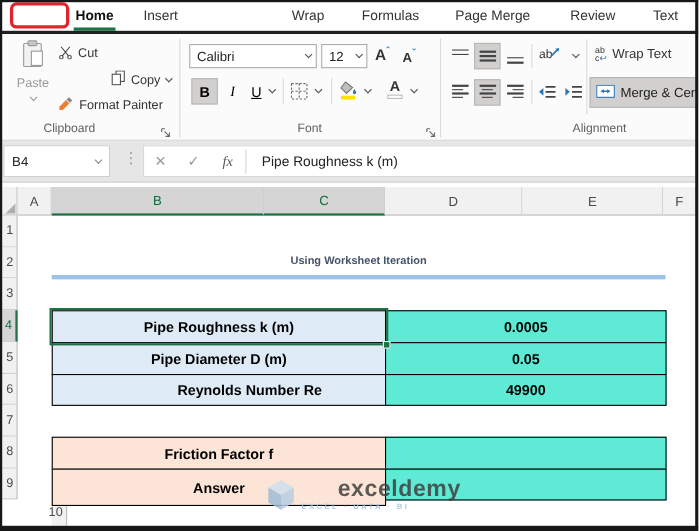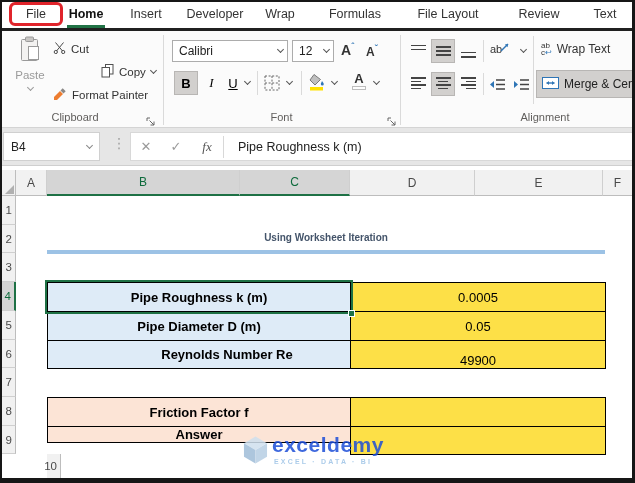--- a/index.html
+++ b/index.html
@@ -39,57 +39,51 @@
   .colhdr { position:absolute; top:170px; height:26px; background:#F1F1F1; border-right:1px solid #CFCFCF;
             border-bottom:1px solid #BDBDBD; display:flex; align-items:center; justify-content:center;
             font-size:12px; color:#4a4a4a; }
   .colhdr.sel { background:#D5D5D5; color:#0E6B3C; border-bottom:2px solid #1E7145; }
   .rowhdr { position:absolute; left:2px; width:14px; background:#F1F1F1; border-bottom:1px solid #CFCFCF;
             border-right:1px solid #BDBDBD; display:flex; align-items:center; justify-content:flex-end;
             padding-right:3px; font-size:11.5px; color:#4a4a4a; }
   .rowhdr.sel { background:#D5D5D5; color:#0E6B3C; border-right:2px solid #1E7145; }
   
   .cell { position:absolute; display:flex; align-items:center; justify-content:center;
-          font-size:13px; color:#000; border:1px solid #000; background:#fde047; }
+          font-size:13px; color:#000; border:1px solid #000; background:#5eead4;font-weight:bold; }
   .cell.lbl-blue  { background:#DEEBF7; font-weight:bold; }
   .cell.lbl-peach { background:#FCE4D6; font-weight:bold; }
   #title-cell { position:absolute; display:flex; align-items:center; justify-content:center;
                 font-weight:bold; font-size:10px; color:#44546A; border-bottom:4px solid #9CC2E5; }
   #selbox { position:absolute; border:2px solid #1E7145; z-index:20; pointer-events:none; }
   #fillhandle { position:absolute; width:7px; height:7px; background:#1E7145; border:1px solid #fff; z-index:21; }
   
   #watermark { position:absolute; z-index:30; display:flex; align-items:flex-start; gap:4px; opacity:.85; }
-  #wm-text { font-weight:bold; font-size:21px; color:#1d4ed8; line-height:20px; letter-spacing:0.5px; }
+  #wm-text { font-weight:bold; font-size:21px; color:#404040; line-height:20px; letter-spacing:0.5px;margin-left:35px; }
   #wm-tag { font-size:7px; letter-spacing:2.2px; color:#9DC3E6; font-weight:bold; margin-top:3px; margin-left:2px; }
 </style>
 </head>
 <body>
 
 <div id="app">
 
-  <div class="tab" style="left:14px;width:44px;">
-      <span>File</span>
-    </div>
   <div class="tab" style="left:124px;width:44px;">
       <span>Insert</span>
     </div>
   <div class="tab active" style="left:64px;width:44px;">
       <span>Home</span>
     </div>
-  <div class="tab" style="left:183px;width:64px;">
-      <span>Developer</span>
-    </div>
   <div class="tab" style="left:261px;width:38px;">
       <span>Wrap</span>
     </div>
   <div class="tab" style="left:325px;width:60px;">
       <span>Formulas</span>
     </div>
   <div class="tab" style="left:408px;width:80px;">
-      <span>File Layout</span>
+      <span>Page Merge</span>
     </div>
   <div class="tab" style="left:515px;width:48px;">
       <span>Review</span>
     </div>
   <div class="tab" style="left:585px;width:40px;">
       <span>Text</span>
     </div>
   <div class="tab-underline" style="left:67px;width:38px;top:25px;"></div>
   <div class="redbox" style="left:9px;top:2px;width:54px;height:24px;"></div>
   <div class="abs" style="left:0;top:28px;width:635px;height:3px;background:#202020;"></div>
@@ -133,21 +127,21 @@
     </div>
     <div class="rbtn" style="left:53px;top:56px;">
       <span>
         <svg width="14" height="14" viewBox="0 0 14 14">
             <path d="M1 10l6-6 3 3-6 6H1z" fill="#ED7D31"></path>
             <path d="M7.5 3.5l2.2-2.2 3 3-2.2 2.2z" fill="#8a8886"></path>
           </svg>
       </span>
       <span>Format Painter</span>
     </div>
-    <div class="grplabel" style="left:20px;top:80px;width:110px;">Clipboard</div>
+    <div class="grplabel" style="left:8px;top:80px;width:110px;">Clipboard</div>
     <div class="abs" style="left:146px;top:81px;">
       <svg width="9" height="9" viewBox="0 0 9 9">
           <path d="M1 1h3M1 1v3" stroke="#666" fill="none"></path>
           <path d="M3.5 3.5L8 8M8 4.5V8H4.5" stroke="#666" fill="none"></path>
         </svg>
     </div>
 
     <div class="combo" style="left:172px;top:9px;width:116px;height:22px;">
       <span>Calibri</span>
         <span class="chev"></span>
@@ -365,34 +359,34 @@
     </div>
   <div class="cell lbl-blue" style="left:47px;top:311px;width:304px;height:30px;">
       <span>Pipe Diameter D (m)</span>
     </div>
   <div class="cell" style="left:350px;top:311px;width:256px;height:30px;">
       <span>0.05</span>
     </div>
   <div class="cell lbl-blue" style="left:47px;top:340px;width:360px;height:29px;">
       <span>Reynolds Number Re</span>
     </div>
-  <div class="cell" style="left:350px;top:340px;width:256px;height:29px;align-items:flex-end;">
+  <div class="cell" style="left:350px;top:340px;width:256px;height:29px;">
       <span>49900</span>
     </div>
 
   <div id="selbox" style="left:45px;top:280px;width:308px;height:34px;"></div>
   <div id="fillhandle" style="left:348px;top:310px;"></div>
 
   <div class="cell lbl-peach" style="left:47px;top:397px;width:304px;height:30px;">
       <span>Friction Factor f</span>
     </div>
   <div class="cell" style="left:350px;top:397px;width:256px;height:30px;">
       <span></span>
     </div>
-  <div class="cell lbl-peach" style="left:47px;top:426px;width:304px;height:17px;">
+  <div class="cell lbl-peach" style="left:47px;top:426px;width:304px;height:34px;">
       <span>Answer</span>
     </div>
   <div class="cell" style="left:350px;top:426px;width:256px;height:29px;">
       <span></span>
     </div>
 
   <div id="watermark" style="left:243px;top:435px;">
     <span>
       <svg width="25" height="30" viewBox="0 0 26 30">
           <polygon points="13,1 25,8 13,15 1,8" fill="#CFE0EE"></polygon>

